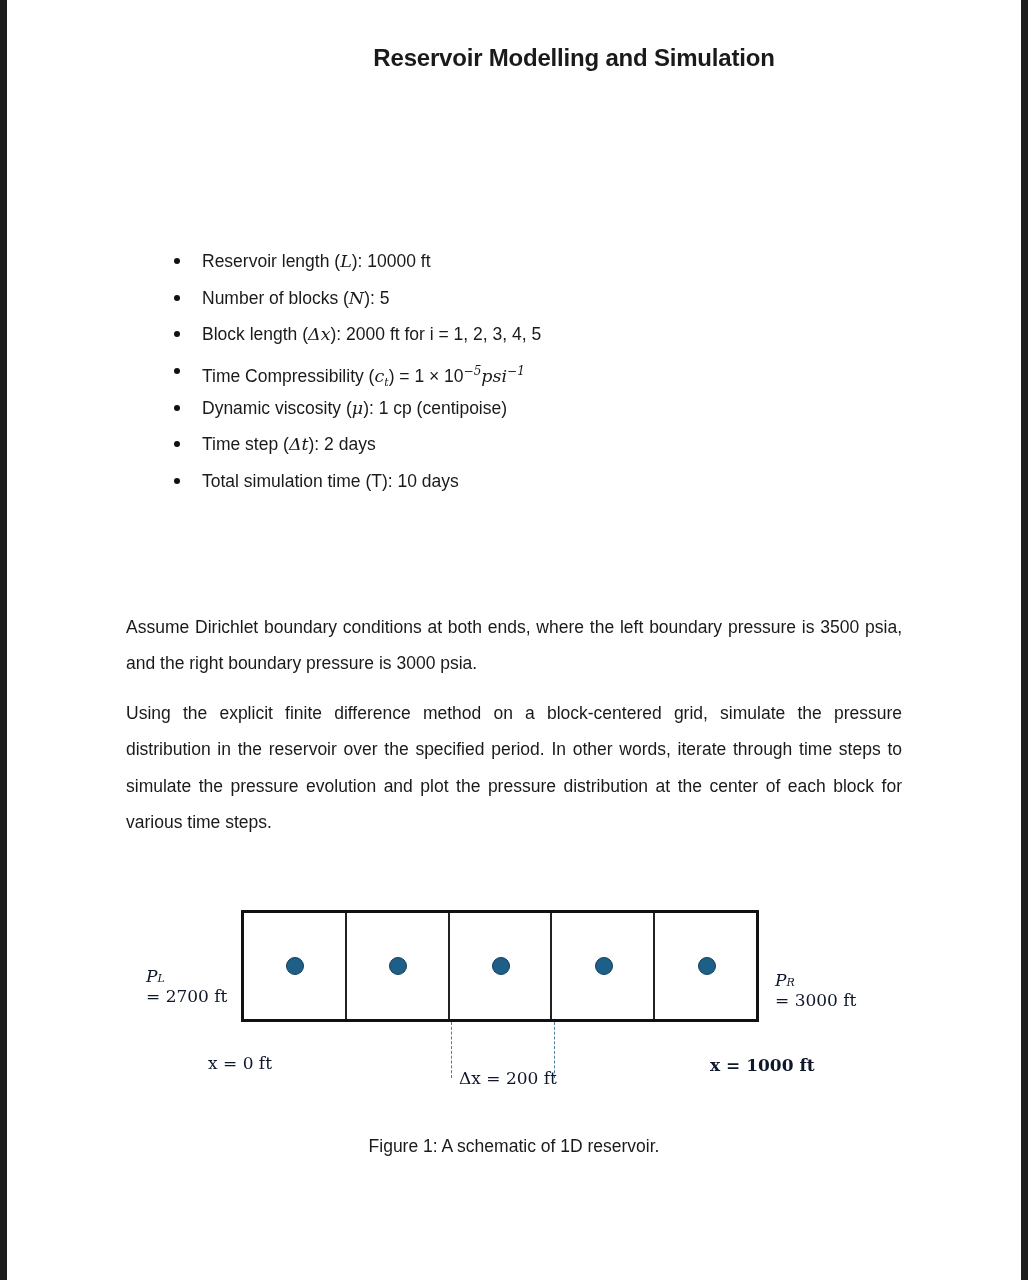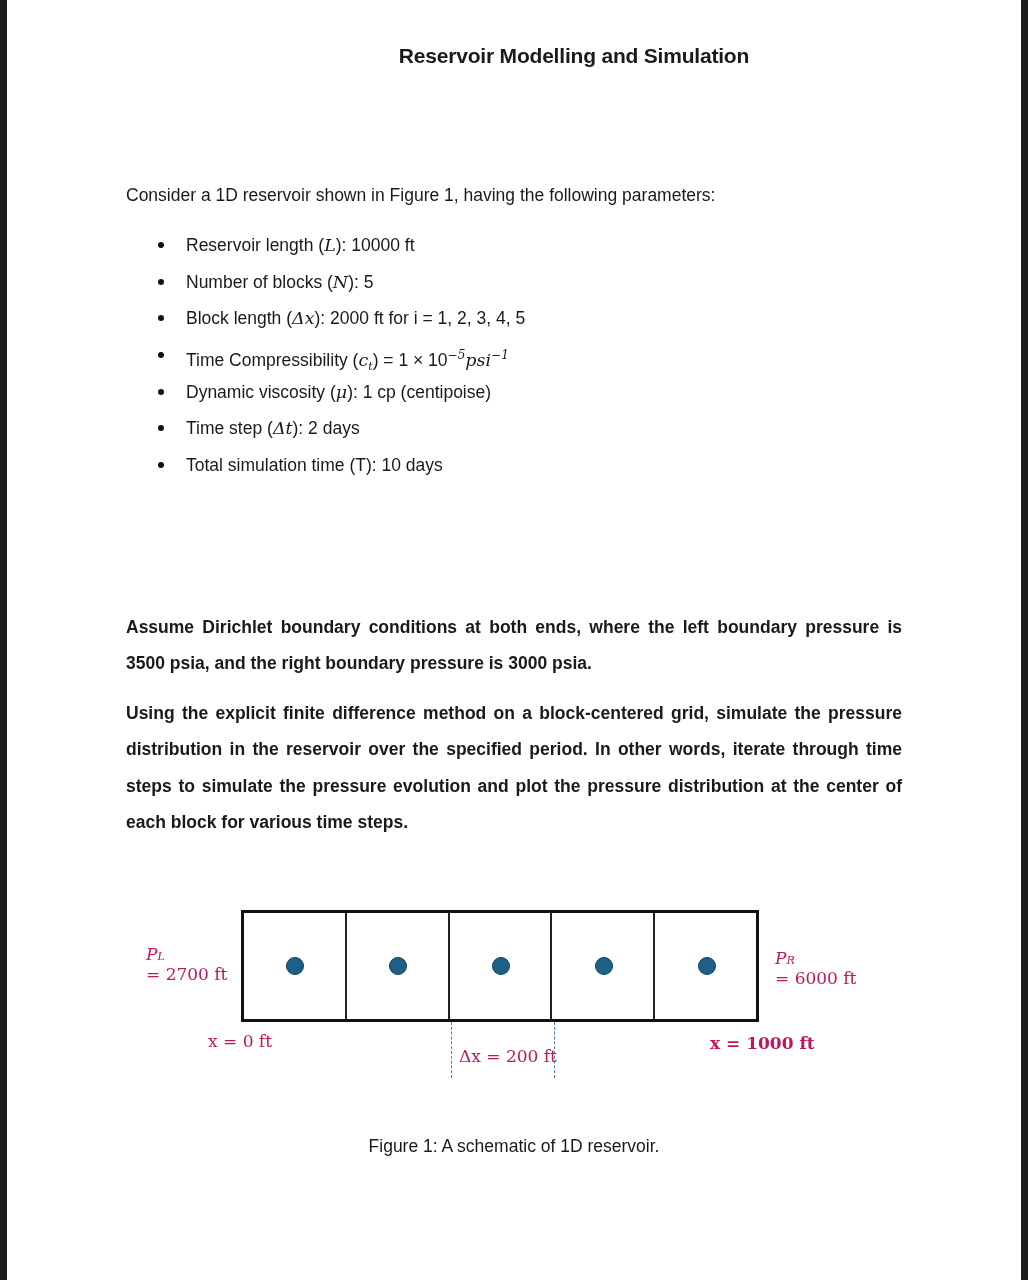--- a/index.html
+++ b/index.html
@@ -7,60 +7,58 @@
     width: 1028px; height: 1280px; background: #1c1c1c;
     position: relative; overflow: hidden;
     font-family: "Liberation Sans", "DejaVu Sans", sans-serif; color: #1a1a1a;
   }
   .page {
     position: absolute; left: 7px; top: 0; width: 1014px; height: 1280px;
     background: #ffffff;
   }
   .title {
     position: absolute; left: 0; width: 1014px; top: 44px; text-align: center;
-    font-weight: bold; font-size: 21px; letter-spacing: -0.2px; padding-left: 120px; box-sizing: border-box;
+    font-weight: bold; font-size: 24px; letter-spacing: -0.2px; padding-left: 120px; box-sizing: border-box;
   }
   .intro { position: absolute; left: 119px; top: 185px; font-size: 17.5px; }
-  .list { position: absolute; left: 119px; top: 233px; margin: 0; padding: 0; list-style: none; }
+  .list { position: absolute; left: 119px; top: 233px; margin: 16px; padding: 0; list-style: none; }
   .list li { position: relative; height: 36.7px; font-size: 17.5px; padding-left: 60px; line-height: 24px; }
   .list li .bullet {
     position: absolute; left: 32px; top: 9px; width: 6px; height: 6px; border-radius: 50%; background: #111;
   }
   .math { font-family: "DejaVu Serif", "Liberation Serif", serif; font-style: italic; }
   sup { font-size: 12px; }
   .para {
     position: absolute; left: 119px; width: 776px; font-size: 17.5px; line-height: 36.3px;
     text-align: justify;
-    font-weight: bold;
   }
   .p1 { top: 609px; }
   .p2 { top: 695px; }
   .figure { position: absolute; left: 0; top: 900px; width: 1014px; height: 200px; }
   .grid {
     position: absolute; left: 234px; top: 10px; width: 512px; height: 106px;
     border: 3px solid #111; display: flex;
   }
   .block { flex: 1; position: relative; border-right: 2px solid #222; }
   .block:last-child { border-right: none; }
   .dot {
     position: absolute; left: 50%; top: 50%; width: 16px; height: 16px; margin: -9px 0 0 -8px;
     background: #1e5f87; border: 1.5px solid #123f5c; border-radius: 50%;
   }
-  .lbl { position: absolute; font-family: "DejaVu Serif", "Liberation Serif", serif; font-size: 17px; color: #be185d; }
+  .lbl { position: absolute; font-family: "DejaVu Serif", "Liberation Serif", serif; font-size: 17px; color: #0f172a; margin-top: 22px; }
   .lbl i { font-style: italic; }
   .sub { font-size: 11px; font-style: italic; }
   .dash { position: absolute; width: 0; border-left: 1.5px dashed #4c7fa0; }
   .caption { position: absolute; left: 0; width: 1014px; text-align: center; top: 1136px; font-size: 17.5px; }
 </style>
 </head>
 <body>
 
 <div class="page">
   <div class="title">Reservoir Modelling and Simulation</div>
-  <div class="intro">Consider a 1D reservoir shown in Figure 1, having the following parameters:</div>
 
   <ul class="list">
     <li><span class="bullet"></span><span>Reservoir length (</span><span class="math">L</span><span>): 10000 ft</span></li>
     <li><span class="bullet"></span><span>Number of blocks (</span><span class="math">N</span><span>): 5</span></li>
     <li><span class="bullet"></span><span>Block length (</span><span class="math">Δx</span><span>): 2000 ft for i = 1, 2, 3, 4, 5</span></li>
     <li><span class="bullet"></span><span>Time Compressibility (</span><span class="math">c</span><sub class="math" style="font-size:11px">t</sub><span>) = 1 × 10</span><sup class="math">−5</sup><span class="math">psi</span><sup class="math">−1</sup></li>
     <li><span class="bullet"></span><span>Dynamic viscosity (</span><span class="math">μ</span><span>): 1 cp (centipoise)</span></li>
     <li><span class="bullet"></span><span>Time step (</span><span class="math">Δt</span><span>): 2 days</span></li>
     <li><span class="bullet"></span><span>Total simulation time (T): 10 days</span></li>
   </ul>
@@ -80,21 +78,21 @@
       <div class="block">
           <div class="dot"></div>
         </div>
       <div class="block">
           <div class="dot"></div>
         </div>
       <div class="block">
           <div class="dot"></div>
         </div>
     </div>
-    <div class="lbl" style="left:768px; top:48px;"><i>P</i><span class="sub">R</span><br><span>= 6000 ft</span></div>
+    <div class="lbl" style="left:768px; top:48px;"><i>P</i><span class="sub">R</span><br><span>= 3000 ft</span></div>
     <div class="lbl" style="left:201px; top:131px;">x = 0 ft</div>
     <div class="lbl" style="left:703px; top:133px;font-weight:bold;">x = 1000 ft</div>
     <div class="dash" style="left:444px; top:122px; height:56px;"></div>
     <div class="dash" style="left:547px; top:122px; height:56px;"></div>
     <div class="lbl" style="left:452px; top:146px;">Δx = 200 ft</div>
   </div>
 
   <div class="caption">Figure 1: A schematic of 1D reservoir.</div>
 </div>
 

